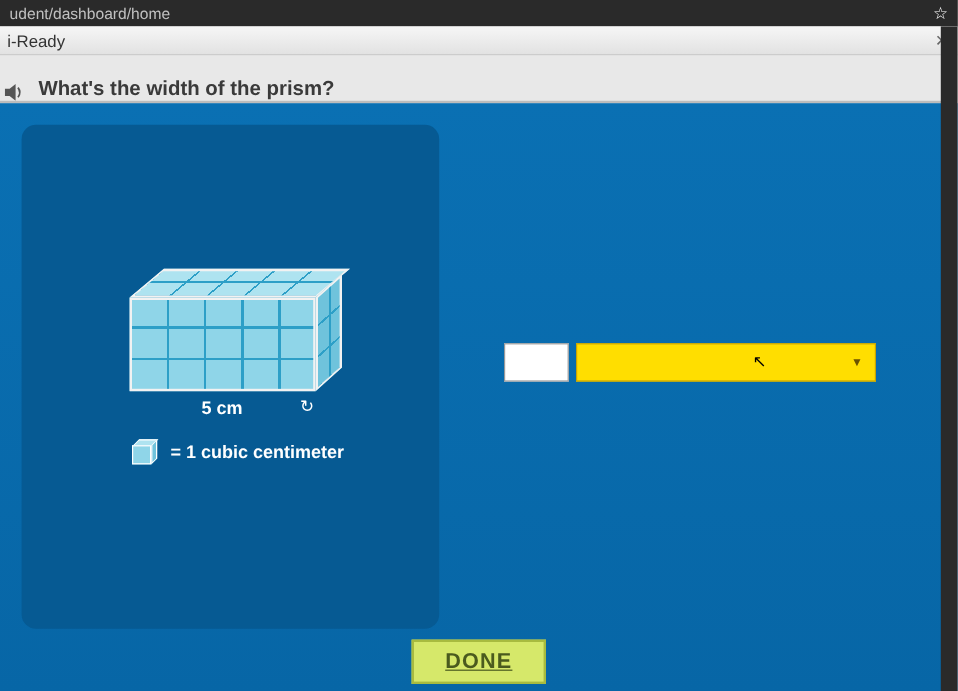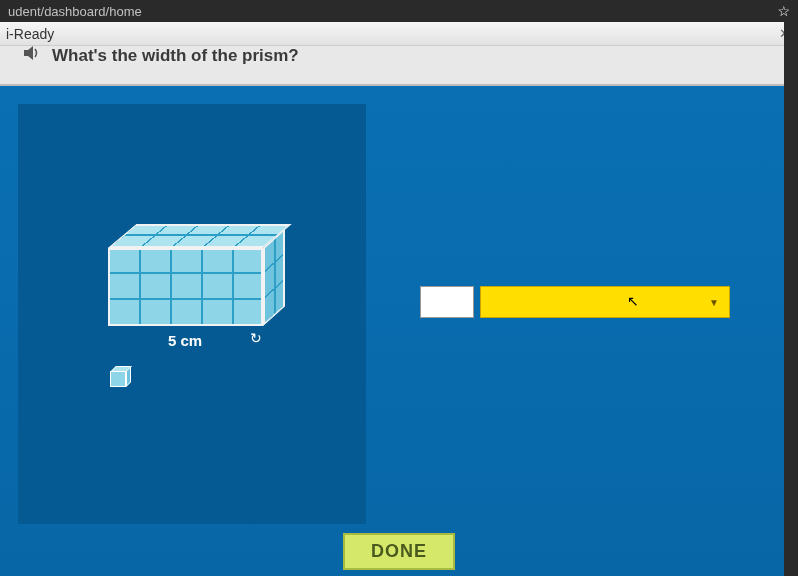--- a/index.html
+++ b/index.html
@@ -55,22 +55,22 @@
     position: absolute;
     right: 8px;
     color: #666;
     cursor: pointer;
     font-size: 13px;
   }
   .question-bar {
     height: 40px;
     background: #e8e8e8;
     display: flex;
-    align-items: flex-start;
-    padding-left: 24px;
+    align-items: flex-end;
+    padding-left: 4px;
     border-bottom: 2px solid #bcbcbc;
   }
   .sound-icon {
     width: 18px; height: 14px;
     margin-right: 10px;
     position: relative;
     display: flex;
     align-items: center;
   }
   .question-text {
@@ -85,21 +85,21 @@
     position: relative;
     padding: 22px 18px 0 18px;
   }
   .left-panel {
     position: absolute;
     left: 18px;
     top: 18px;
     width: 348px;
     height: 420px;
     background: #065a93;
-    border-radius: 0;
+    border-radius: 12px;
   }
   .prism-wrap {
     position: absolute;
     left: 90px;
     top: 120px;
     width: 180px;
   }
   .prism {
     position: relative;
     width: 170px;
@@ -236,20 +236,21 @@
   }
   .done-btn {
     background: #d6e86a;
     border: 2px solid #a8bb3f;
     color: #4a5a1e;
     font-weight: bold;
     font-size: 18px;
     padding: 6px 26px;
     letter-spacing: 1px;
     cursor: pointer;
+    text-decoration: underline;
   }
   .right-edge {
     position:absolute;
     right:0; top:22px; bottom:0;
     width:14px;
     background:#2a2a2a;
   }
 </style>
 </head>
 <body>
@@ -287,20 +288,21 @@
         </div>
       </div>
       <div class="length-label">5 cm</div>
       <div class="rotate-icon">↻</div>
       <div class="legend">
         <span class="legend-cube">
           <span class="t"></span>
             <span class="f"></span>
             <span class="s"></span>
         </span>
+        <span>= 1 cubic centimeter</span>
       </div>
     </div>
 
     <div class="answer-area">
       <input class="answer-input" type="text" value="" style="">
       <div class="answer-select">
         <span></span>
         <span class="caret">▼</span>
         <span class="cursor-ptr">↖</span>
       </div>

